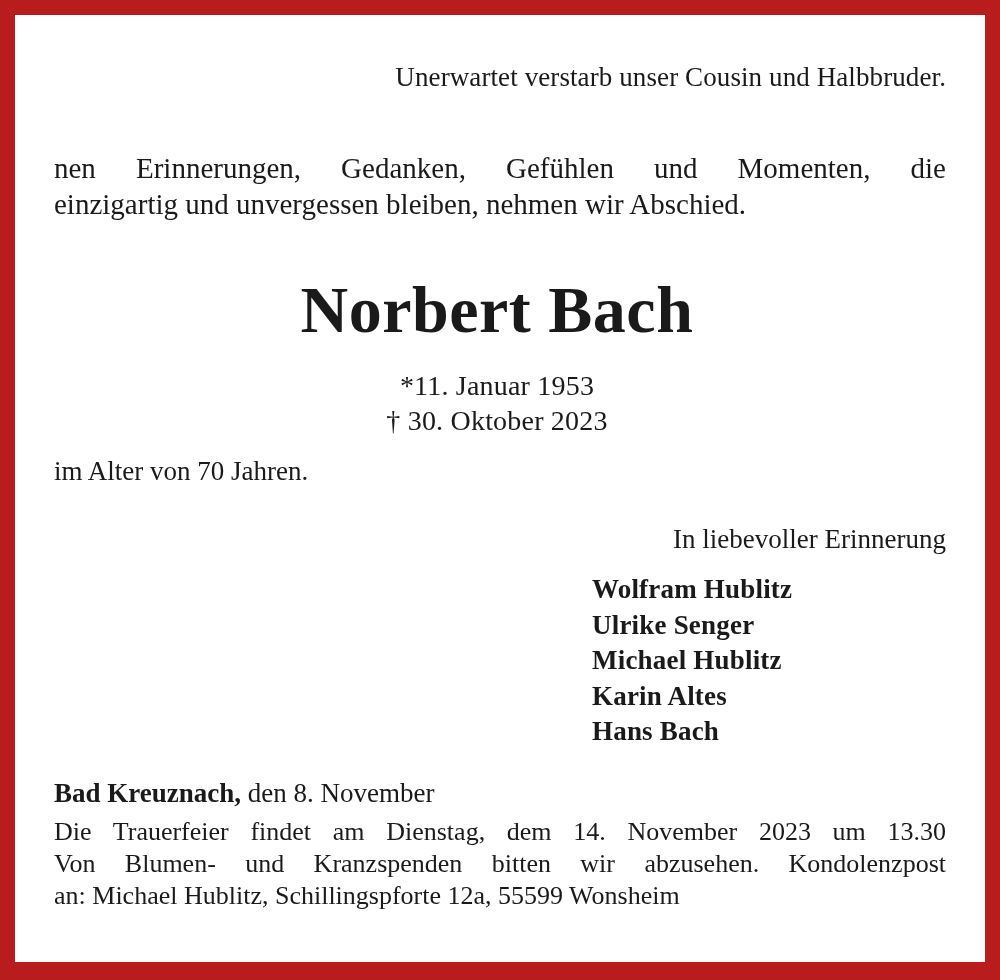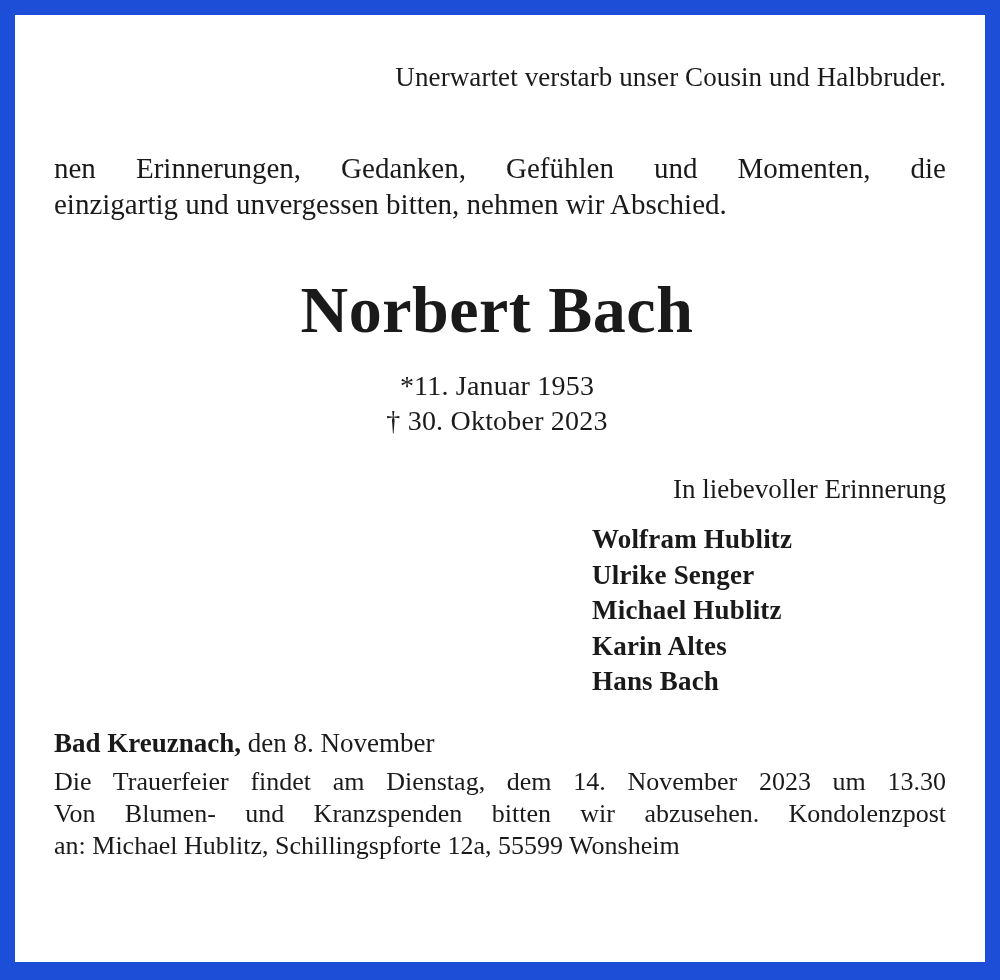--- a/index.html
+++ b/index.html
@@ -7,21 +7,21 @@
     margin: 0;
     padding: 0;
     background: #ffffff;
   }
 
   #notice {
     position: relative;
     width: 1000px;
     height: 980px;
     box-sizing: border-box;
-    background: #1d4ed8;
+    background: #b91c1c;
     overflow: hidden;
     font-family: "Liberation Serif", "DejaVu Serif", serif;
     color: #1a1a1a;
   }
 
   
   #paper {
     position: absolute;
     left: 15px;
     top: 15px;
@@ -155,30 +155,31 @@
 <body>
 
 <div id="notice">
   <div id="paper">
     <div id="content">
 
       <div class="lead-line">Unerwartet verstarb unser Cousin und Halbbruder.</div>
 
       <div class="memorial-verse">
         <span class="vline just">nen Erinnerungen, Gedanken, Gefühlen und Momenten, die</span>
-        <span class="vline last">einzigartig und unvergessen bitten, nehmen wir Abschied.</span>
+        <span class="vline last">einzigartig und unvergessen bleiben, nehmen wir Abschied.</span>
       </div>
 
       <div class="deceased-name">Norbert Bach</div>
 
       <div class="dates">
         <span class="date-line">*11. Januar 1953</span>
         <span class="date-line">† 30. Oktober 2023</span>
       </div>
 
+      <div class="age-line">im Alter von 70 Jahren.</div>
 
       <div class="remembrance">In liebevoller Erinnerung</div>
 
       <div class="mourners">
         <span class="mourner">Wolfram Hublitz</span>
         <span class="mourner">Ulrike Senger</span>
         <span class="mourner">Michael Hublitz</span>
         <span class="mourner">Karin Altes</span>
         <span class="mourner">Hans Bach</span>
       </div>

